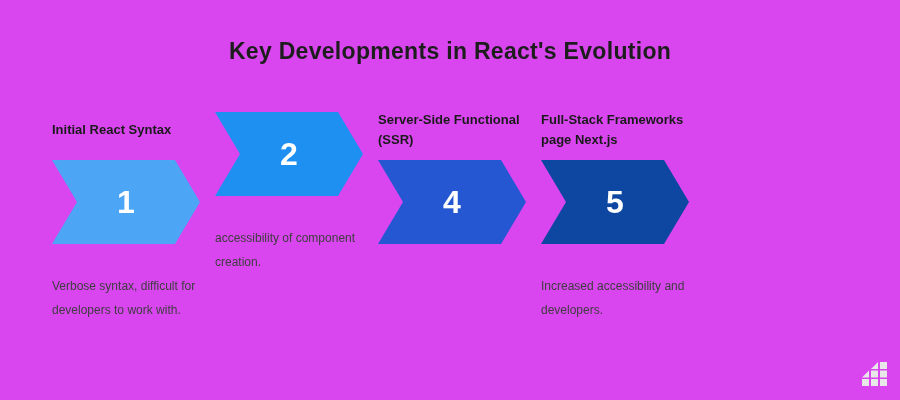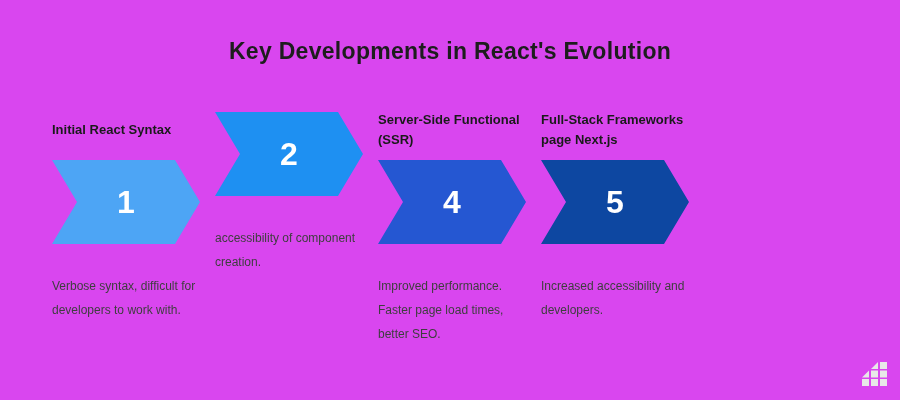--- a/index.html
+++ b/index.html
@@ -100,21 +100,20 @@
       </div>
       <div class="step-desc">accessibility of component creation.</div>
     </div>
 
 
     <div class="step-col">
       <div class="step-title">Server-Side Functional (SSR)</div>
       <div class="chevron" style="background: rgb(37, 87, 210);">
         <span class="chevron-number">4</span>
       </div>
-      <div class="step-desc">Improved performance. Faster page load times, better SEO.</div>
     </div>
 
     <div class="step-col">
       <div class="step-title">Full-Stack Frameworks page Next.js</div>
       <div class="chevron" style="background: rgb(13, 71, 161);">
         <span class="chevron-number">5</span>
       </div>
       <div class="step-desc">Increased accessibility and developers.</div>
     </div>
 

